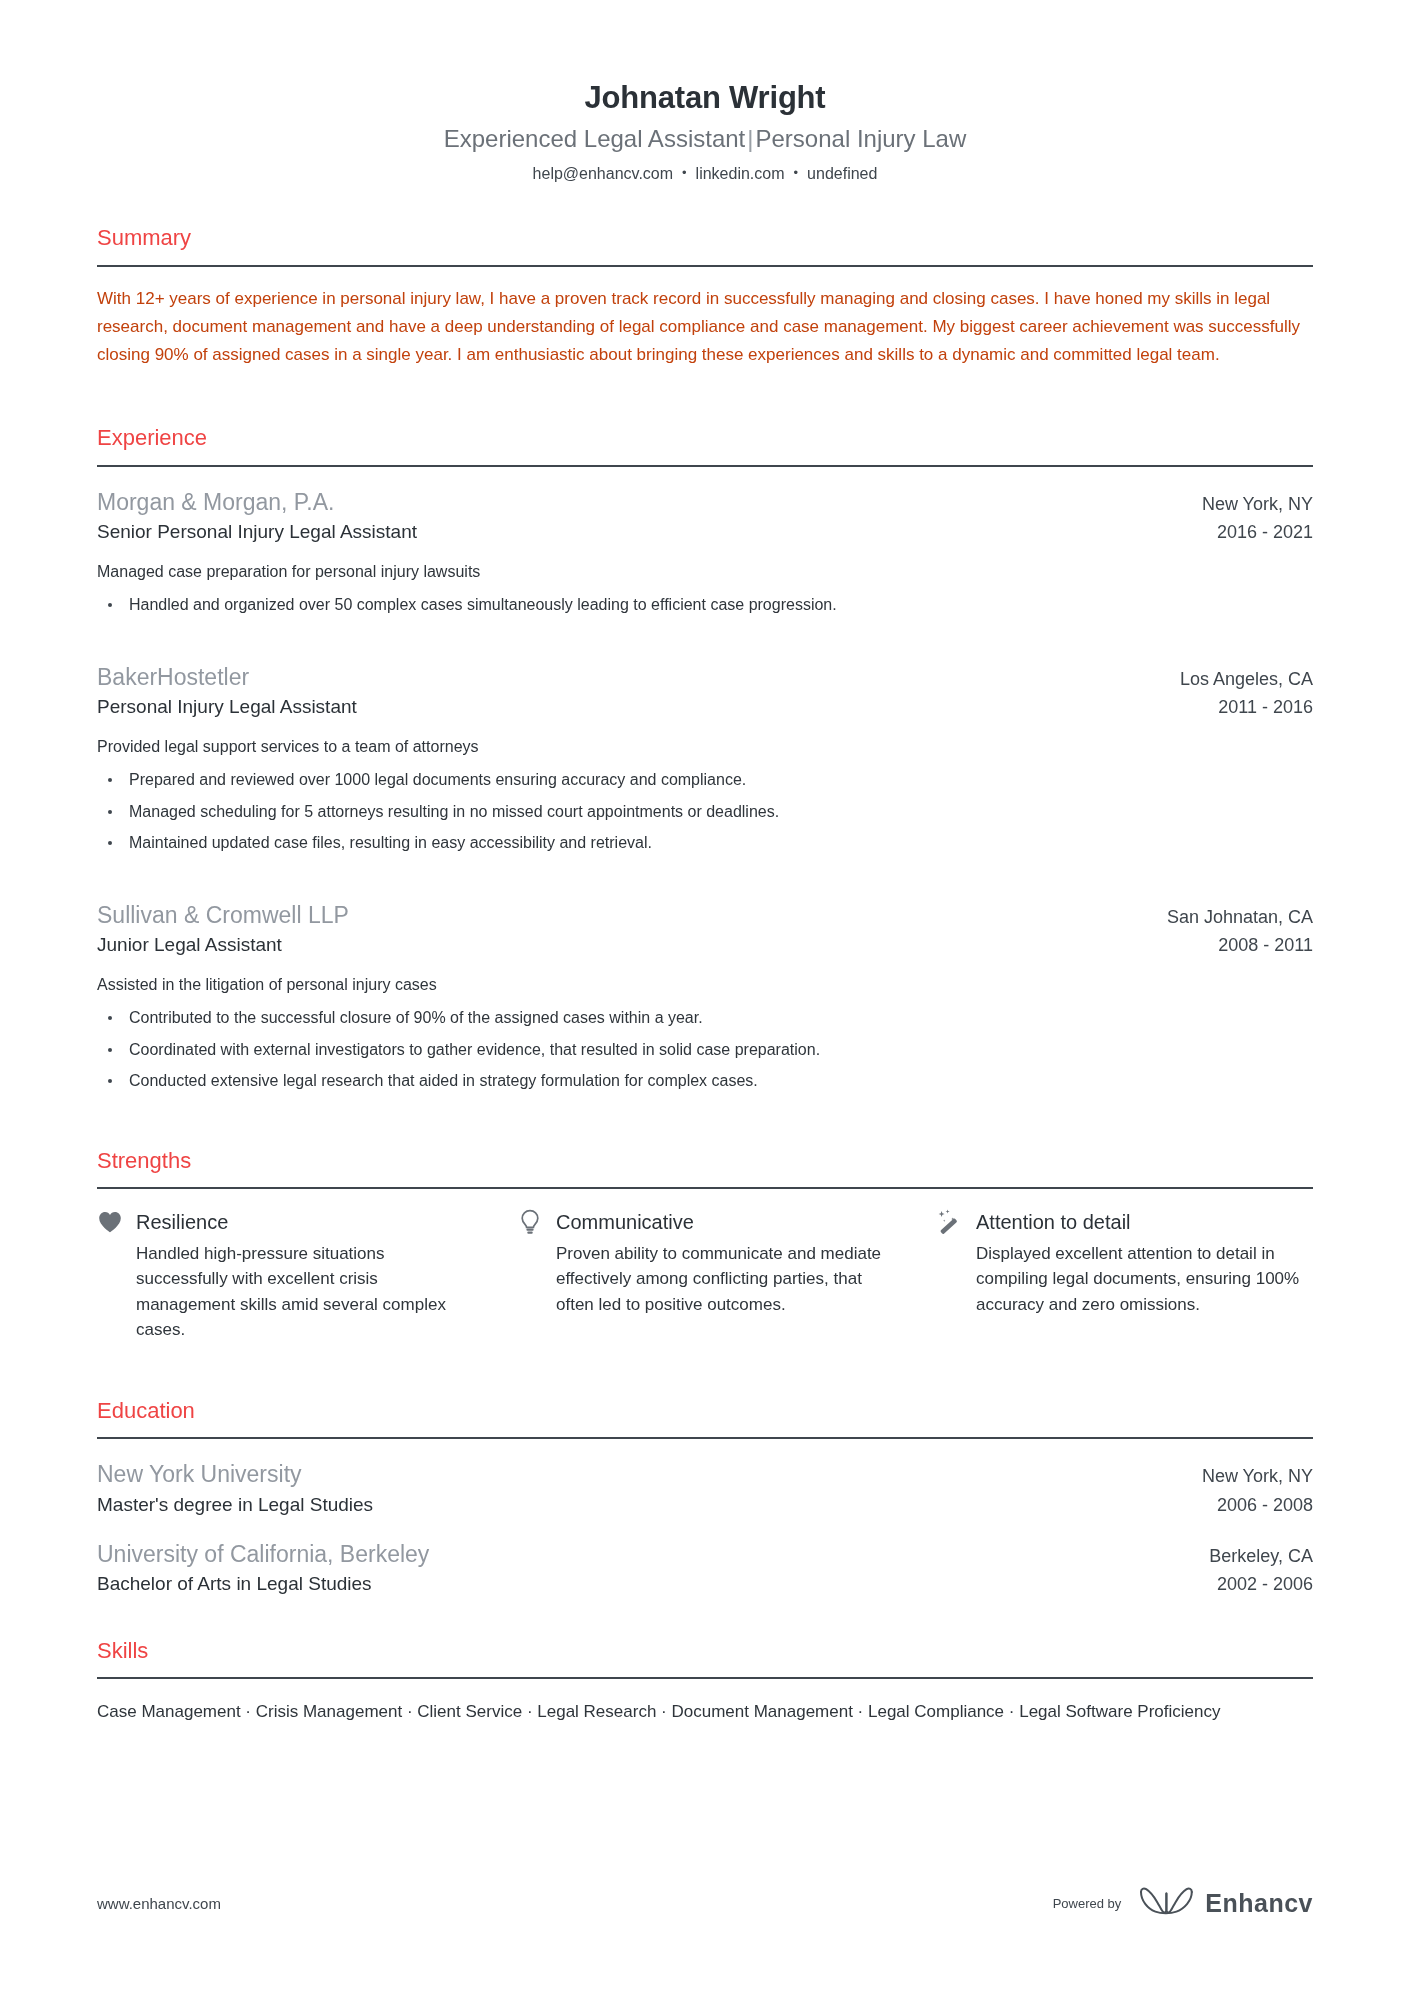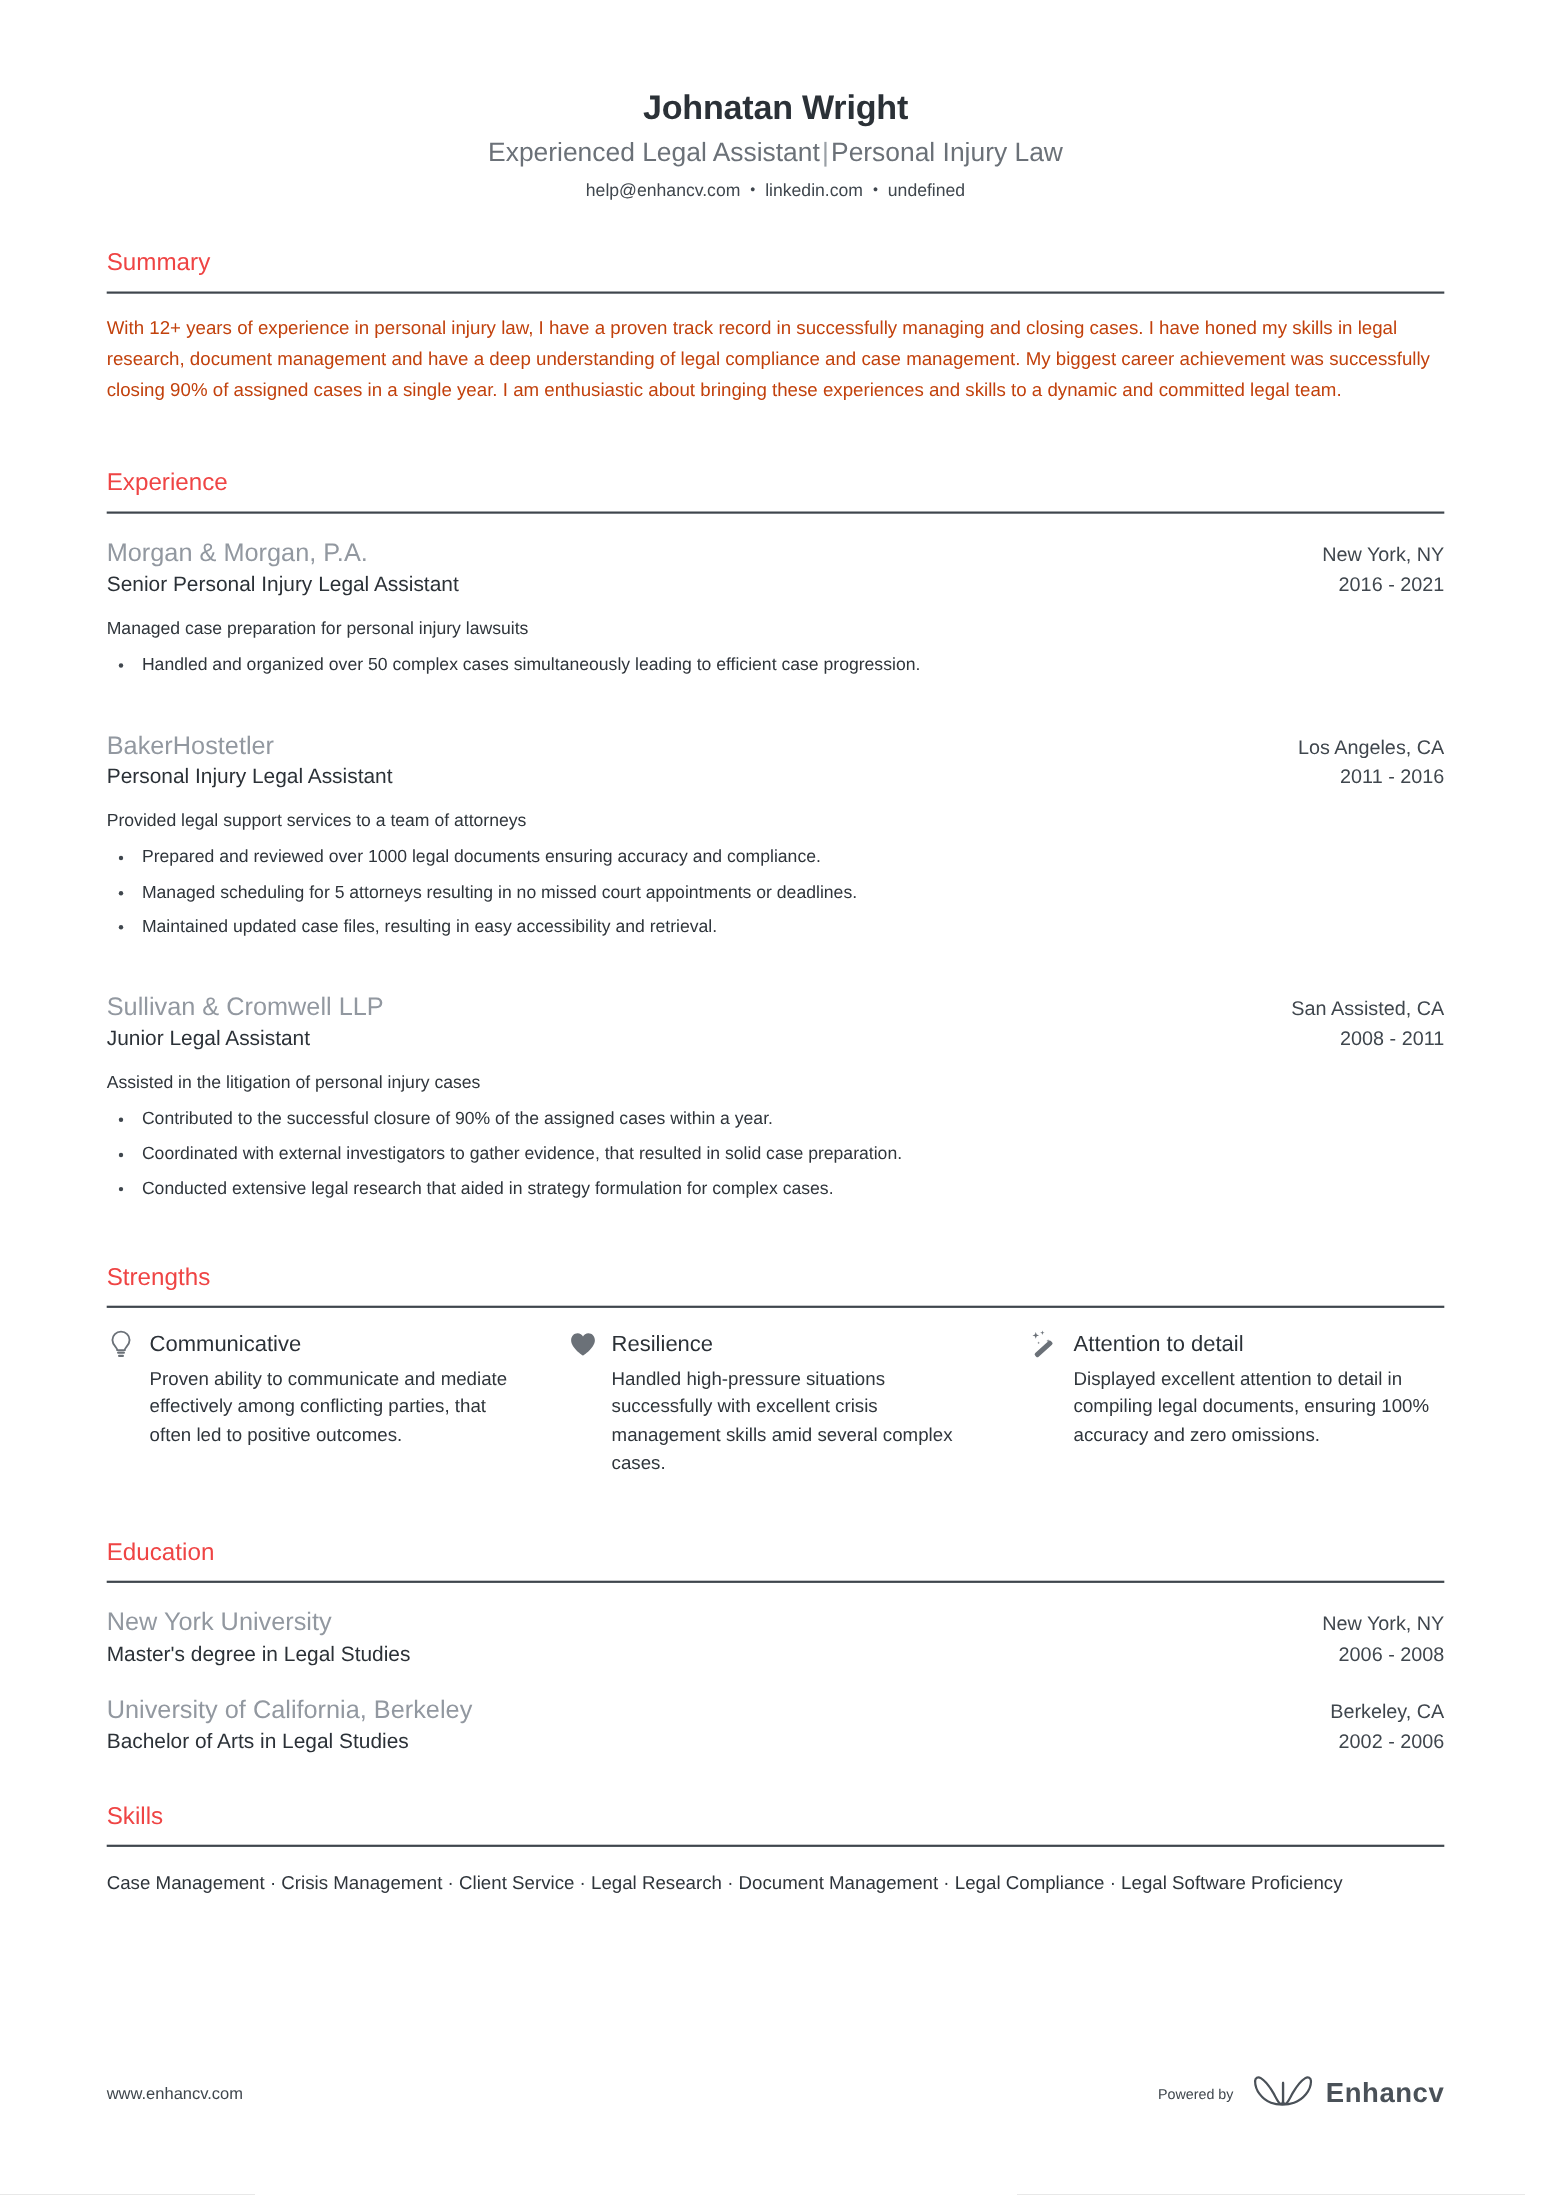--- a/index.html
+++ b/index.html
@@ -294,21 +294,21 @@
           <li>Managed scheduling for 5 attorneys resulting in no missed court appointments or deadlines.</li>
           <li>Maintained updated case files, resulting in easy accessibility and retrieval.</li>
         </ul>
       </div>
 
       <div class="gap-sm"></div>
 
       <div class="entry">
         <div class="entry-row">
           <div class="entry-org">Sullivan &amp; Cromwell LLP</div>
-          <div class="entry-loc">San Assisted, CA</div>
+          <div class="entry-loc">San Johnatan, CA</div>
         </div>
         <div class="entry-row">
           <div class="entry-role">Junior Legal Assistant</div>
           <div class="entry-date">2008 - 2011</div>
         </div>
         <div class="entry-desc">Assisted in the litigation of personal injury cases</div>
         <ul class="bullets">
           <li>Contributed to the successful closure of 90% of the assigned cases within a year.</li>
           <li>Coordinated with external investigators to gather evidence, that resulted in solid case preparation.</li>
           <li>Conducted extensive legal research that aided in strategy formulation for complex cases.</li>
@@ -316,45 +316,45 @@
       </div>
     </div>
 
     <div class="gap-lg"></div>
 
     <div class="section">
       <div class="sec-head">Strengths</div>
       <div class="sec-rule"></div>
 
       <div class="strengths-grid">
+
+        <div class="strength">
+          <div class="strength-head">
+            <span class="strength-icon">
+              <svg width="24" height="22" viewBox="0 0 24 22" aria-hidden="true">
+                <path d="M12 21.3 C12 21.3 1.2 14.4 1.2 7.3 C1.2 3.6 3.9 1 7.1 1 C9.3 1 11.1 2.2 12 4.0 C12.9 2.2 14.7 1 16.9 1 C20.1 1 22.8 3.6 22.8 7.3 C22.8 14.4 12 21.3 12 21.3 Z" fill="#6b7178"></path>
+              </svg>
+            </span>
+            <span class="strength-name">Resilience</span>
+          </div>
+          <div class="strength-text">Handled high-pressure situations successfully with excellent crisis management skills amid several complex cases.</div>
+        </div>
 
         <div class="strength">
           <div class="strength-head">
             <span class="strength-icon">
               <svg width="22" height="26" viewBox="0 0 22 26" aria-hidden="true">
                 <path d="M11 1.6 C6.6 1.6 3.2 5.0 3.2 9.2 C3.2 12.0 4.7 14.0 6.2 15.6 C7.1 16.6 7.6 17.3 7.6 18.4 L14.4 18.4 C14.4 17.3 14.9 16.6 15.8 15.6 C17.3 14.0 18.8 12.0 18.8 9.2 C18.8 5.0 15.4 1.6 11 1.6 Z" fill="none" stroke="#6b7178" stroke-width="1.7"></path>
                 <rect x="7.4" y="19.6" width="7.2" height="2.1" rx="1" fill="#6b7178"></rect>
                 <rect x="8.3" y="22.6" width="5.4" height="2.1" rx="1" fill="#6b7178"></rect>
               </svg>
             </span>
             <span class="strength-name">Communicative</span>
           </div>
           <div class="strength-text">Proven ability to communicate and mediate effectively among conflicting parties, that often led to positive outcomes.</div>
-        </div>
-
-        <div class="strength">
-          <div class="strength-head">
-            <span class="strength-icon">
-              <svg width="24" height="22" viewBox="0 0 24 22" aria-hidden="true">
-                <path d="M12 21.3 C12 21.3 1.2 14.4 1.2 7.3 C1.2 3.6 3.9 1 7.1 1 C9.3 1 11.1 2.2 12 4.0 C12.9 2.2 14.7 1 16.9 1 C20.1 1 22.8 3.6 22.8 7.3 C22.8 14.4 12 21.3 12 21.3 Z" fill="#6b7178"></path>
-              </svg>
-            </span>
-            <span class="strength-name">Resilience</span>
-          </div>
-          <div class="strength-text">Handled high-pressure situations successfully with excellent crisis management skills amid several complex cases.</div>
         </div>
 
         <div class="strength">
           <div class="strength-head">
             <span class="strength-icon">
               <svg width="26" height="26" viewBox="0 0 26 26" aria-hidden="true">
                 <g fill="#6b7178">
                   <rect x="2.0" y="15.0" width="19.5" height="4.6" rx="1.6" transform="rotate(-42 11.7 17.3)"></rect>
                   <path d="M4.6 2.0 L5.4 4.2 L7.6 5.0 L5.4 5.8 L4.6 8.0 L3.8 5.8 L1.6 5.0 L3.8 4.2 Z"></path>
                   <path d="M10.6 0.6 L11.1 2.1 L12.6 2.6 L11.1 3.1 L10.6 4.6 L10.1 3.1 L8.6 2.6 L10.1 2.1 Z"></path>

